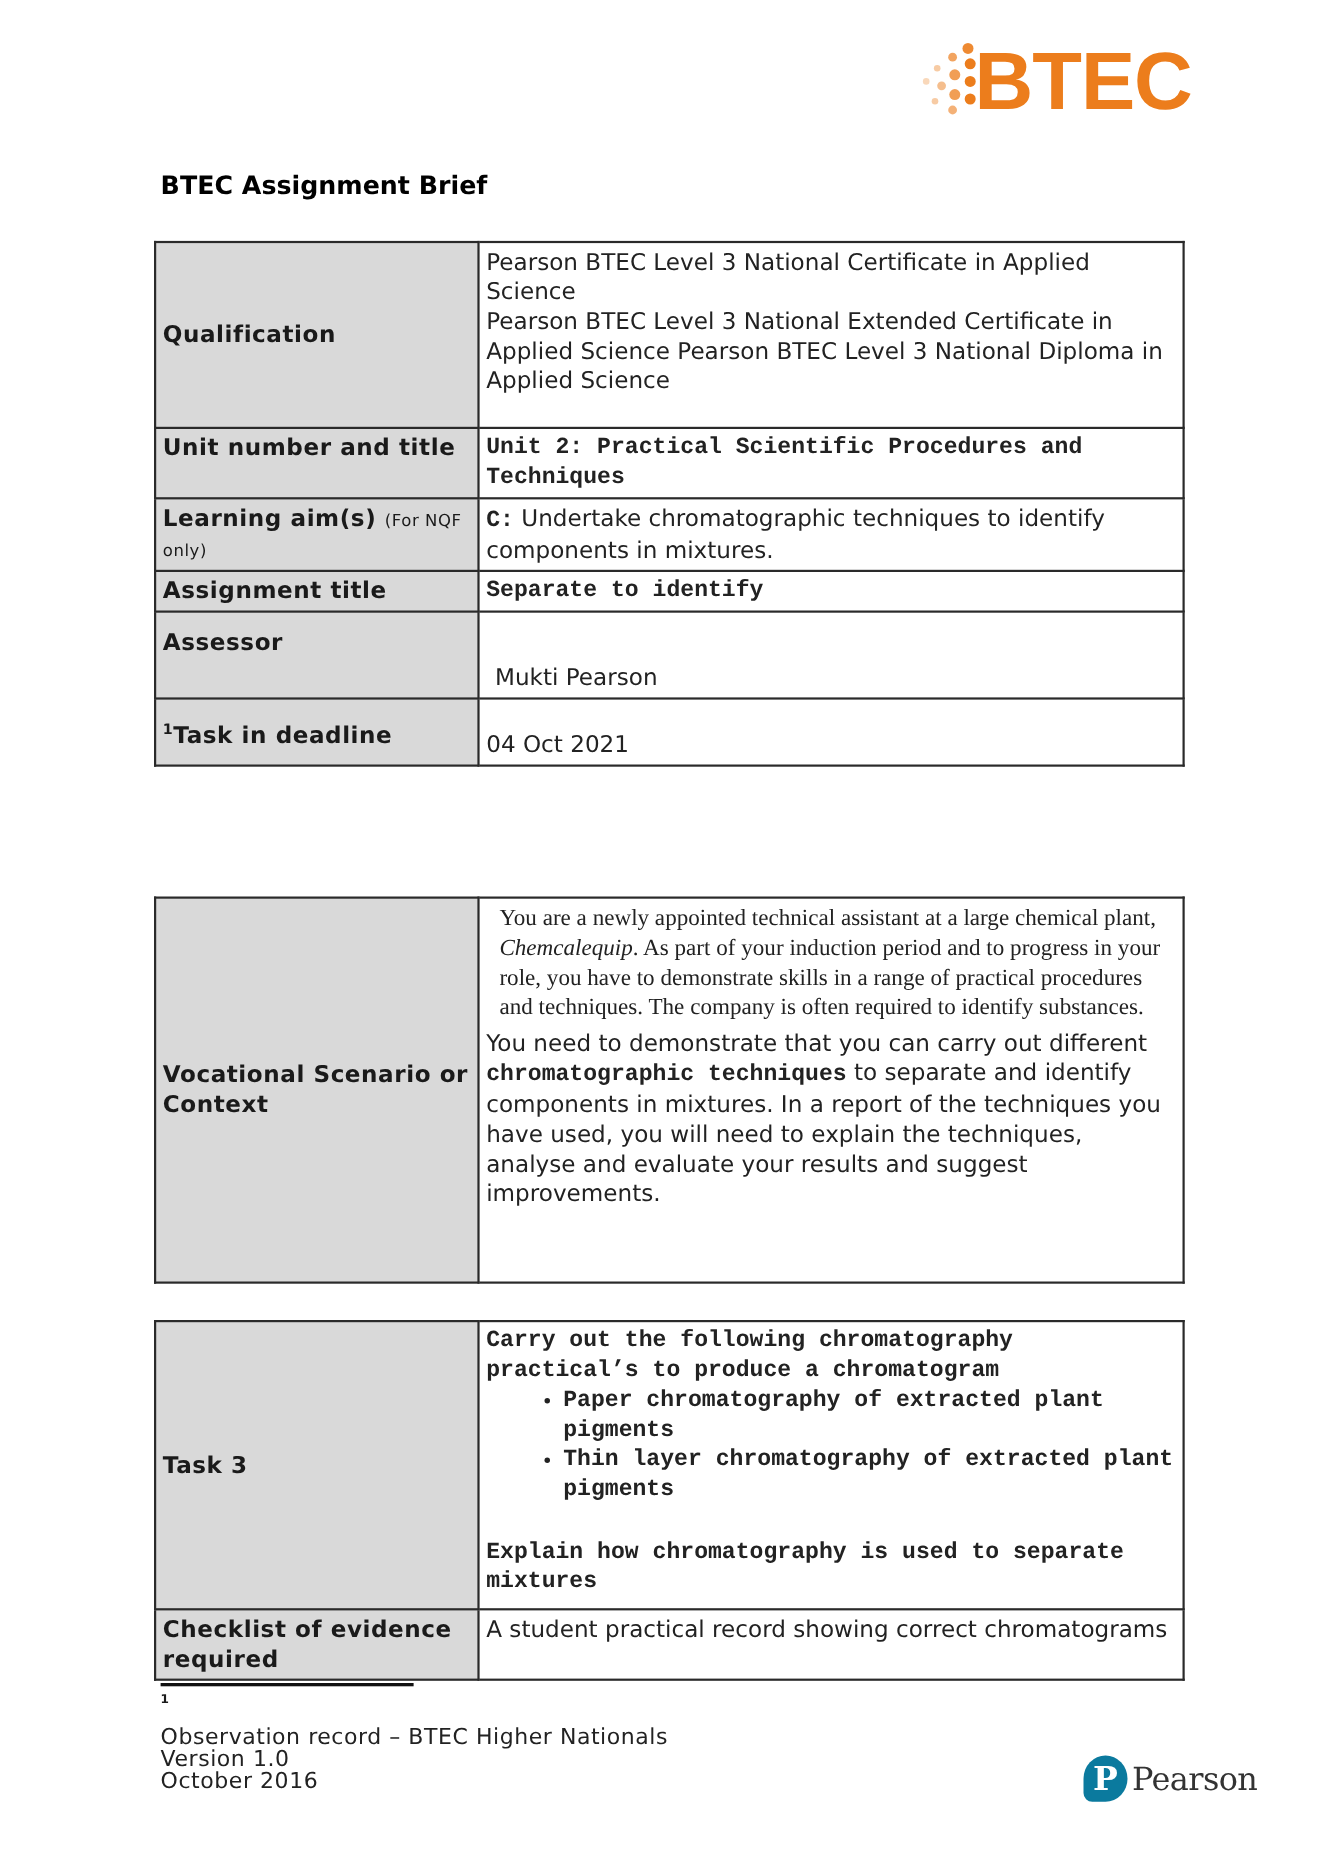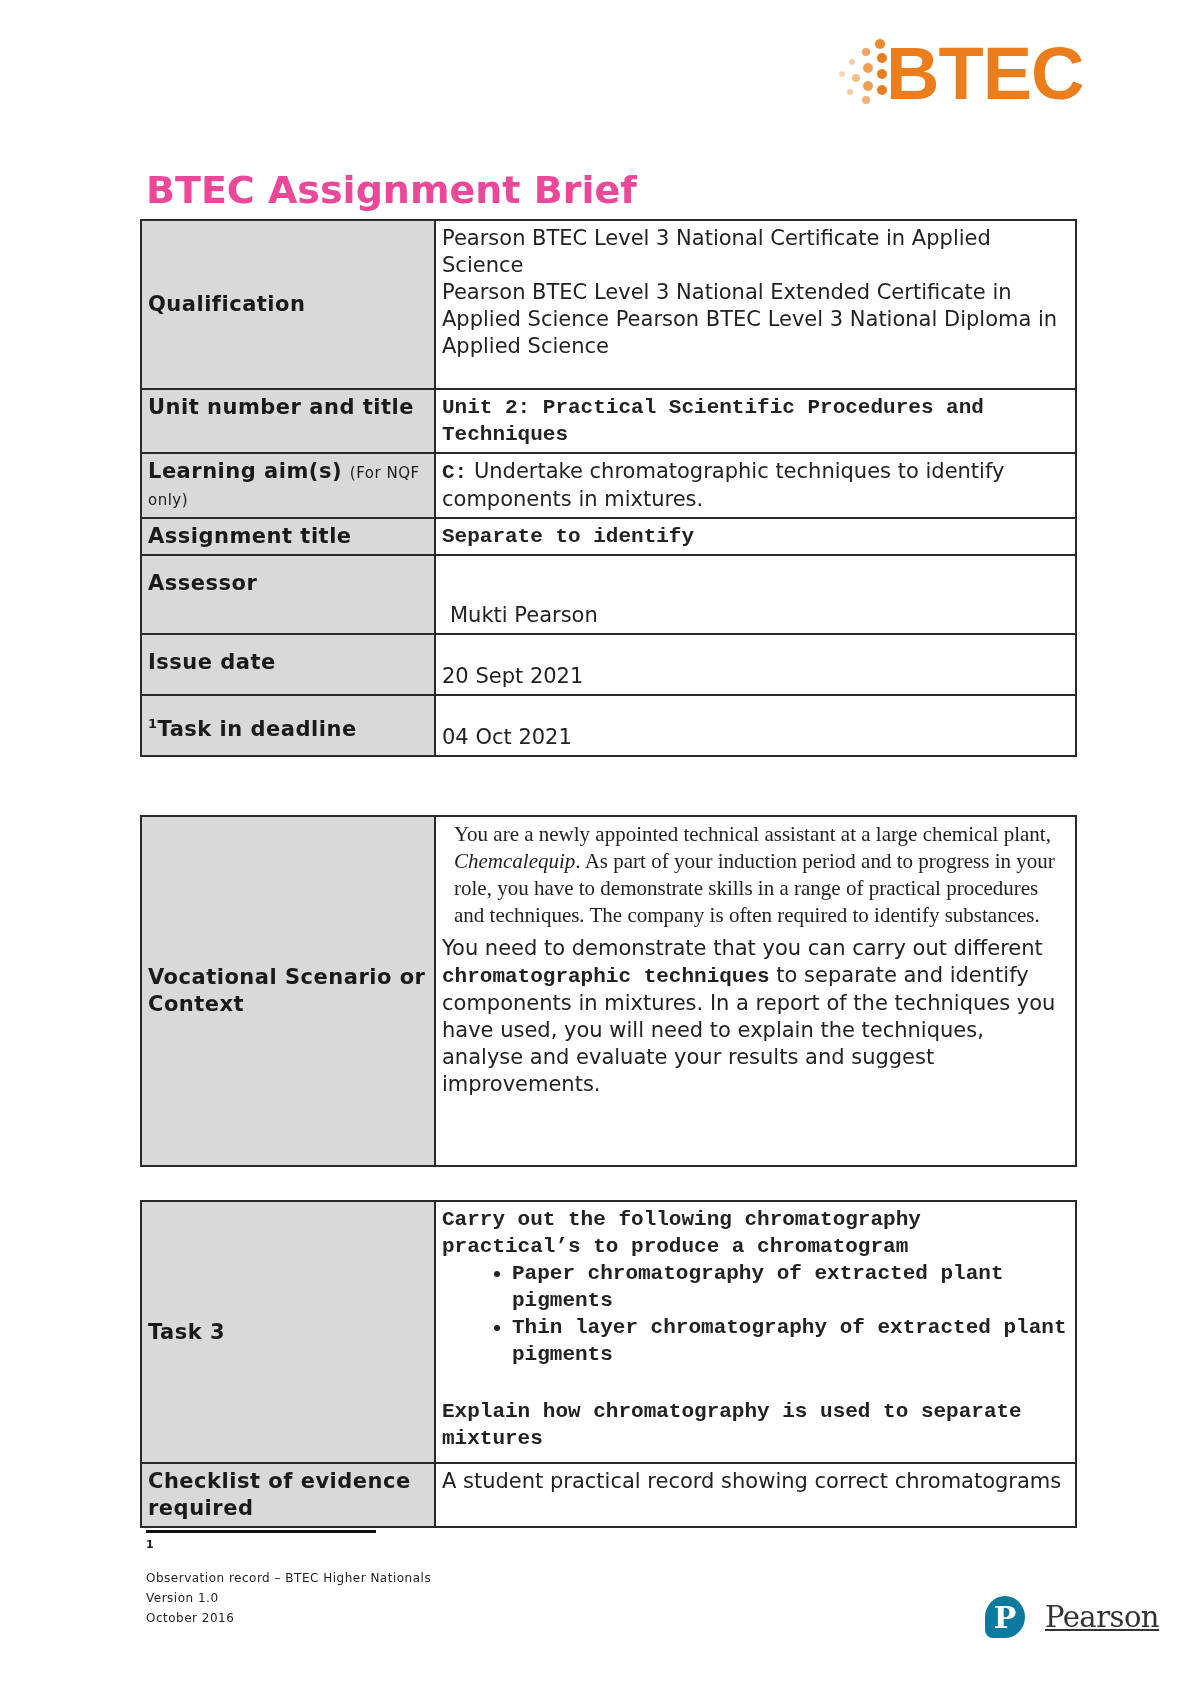--- a/index.html
+++ b/index.html
@@ -2,39 +2,39 @@
 <html><head>
 <meta charset="utf-8">
 <style>
   html, body { margin: 0; padding: 0; background: #ffffff; }
   body { width: 1200px; height: 1696px; position: relative; overflow: hidden;
          font-family: "DejaVu Sans", sans-serif; color: #1a1a1a; }
   .logo-btec { position: absolute; left: 836px; top: 34px; width: 250px; height: 80px; }
   .logo-btec .dots { position: absolute; left: 0; top: 4px; width: 64px; height: 72px; }
   .logo-btec .word { position: absolute; left: 50px; top: -4px; font-family: "Liberation Sans", sans-serif;
         font-weight: bold; font-size: 74px; letter-spacing: -1px; color: #ec7d1c; line-height: 88px; }
-  .title { position: absolute; left: 146px; top: 168px; font-size: 38px; font-weight: bold; color: #ec4899; margin: 0; }
+  .title { position: absolute; left: 146px; top: 156px; font-size: 23px; font-weight: bold; color: #000000; margin: 0; }
   table { position: absolute; left: 140px; border-collapse: collapse; table-layout: fixed; width: 937px; }
   td { border: 2px solid #2a2a2a; vertical-align: top; padding: 4px 6px; font-size: 21px; line-height: 27px; }
   td.lbl { background: #d9d9d9; width: 280px; font-weight: bold; color: #1a1a1a; letter-spacing: 0.5px; }
   td.val { background: #ffffff; color: #222; }
   .small { font-size: 15px; font-weight: normal; line-height: 19px; }
   .vmid { vertical-align: middle; }
   .bold { font-weight: bold; font-family: Liberation Mono, monospace; }
   .ital { font-style: italic; }
   ul.bul { margin: 0; padding-left: 70px; }
   ul.bul li { font-weight: bold; }
   .footnote-rule { position: absolute; left: 146px; top: 1530px; width: 230px; border-top: 3px solid #111; }
   .footnote-num { position: absolute; left: 146px; top: 1538px; font-size: 11px; font-weight: bold; }
-  .footer { position: absolute; left: 146px; top: 1568px; font-size: 12px; line-height: 20px; color: #222; letter-spacing: 0.5px; }
+  .footer { position: absolute; left: 146px; top: 1568px; font-size: 20px; line-height: 20px; color: #222; letter-spacing: 0.5px; }
   .pearson { position: absolute; left: 985px; top: 1592px; height: 50px; display: flex; align-items: center; }
   .pearson .badge { width: 40px; height: 42px; background: #0b7a9e; border-radius: 50% 50% 50% 8px;
         color: #fff; font-family: "DejaVu Serif", serif; font-weight: bold; font-size: 30px;
         display:flex; align-items:center; justify-content:center; }
-  .pearson .pword { font-family: "DejaVu Serif", serif; font-size: 29px; color: #333; margin-left: 20px; letter-spacing: -0.5px; text-decoration: underline; }
+  .pearson .pword { font-family: "DejaVu Serif", serif; font-size: 29px; color: #333; margin-left: 4px; letter-spacing: -0.5px; }
 </style>
 </head>
 <body>
 
 <div class="logo-btec">
   <svg class="dots" viewBox="0 0 64 72">
     <circle cx="44" cy="6" r="5" fill="#ec7d1c" opacity="0.9"></circle>
     <circle cx="30" cy="14" r="4" fill="#ec7d1c" opacity="0.7"></circle>
     <circle cx="46" cy="20" r="5" fill="#ec7d1c"></circle>
     <circle cx="16" cy="24" r="3" fill="#ec7d1c" opacity="0.4"></circle>
@@ -72,24 +72,20 @@
     </td>
     <td class="val"><span class="bold">C:</span><span> Undertake chromatographic techniques to identify components in mixtures.</span></td>
   </tr>
   <tr style="height:33px;">
     <td class="lbl">Assignment title</td>
     <td class="val bold">Separate to identify</td>
   </tr>
   <tr style="height:79px;">
     <td class="lbl" style="padding-top:14px;">Assessor</td>
     <td class="val" style="vertical-align:bottom;padding-left:14px;"><span>Mukti Pearson</span></td>
-  </tr>
-  <tr style="height:61px;">
-    <td class="lbl" style="padding-top:14px;">Issue date</td>
-    <td class="val" style="vertical-align:bottom;">20 Sept 2021</td>
   </tr>
   <tr style="height:61px;">
     <td class="lbl" style="padding-top:14px;"><sup style="font-size:13px;">1</sup><span>Task in deadline</span></td>
     <td class="val" style="vertical-align:bottom;">04 Oct 2021</td>
   </tr>
 </tbody>
   </table>
 
 <table style="top:815px;">
   <tbody>

